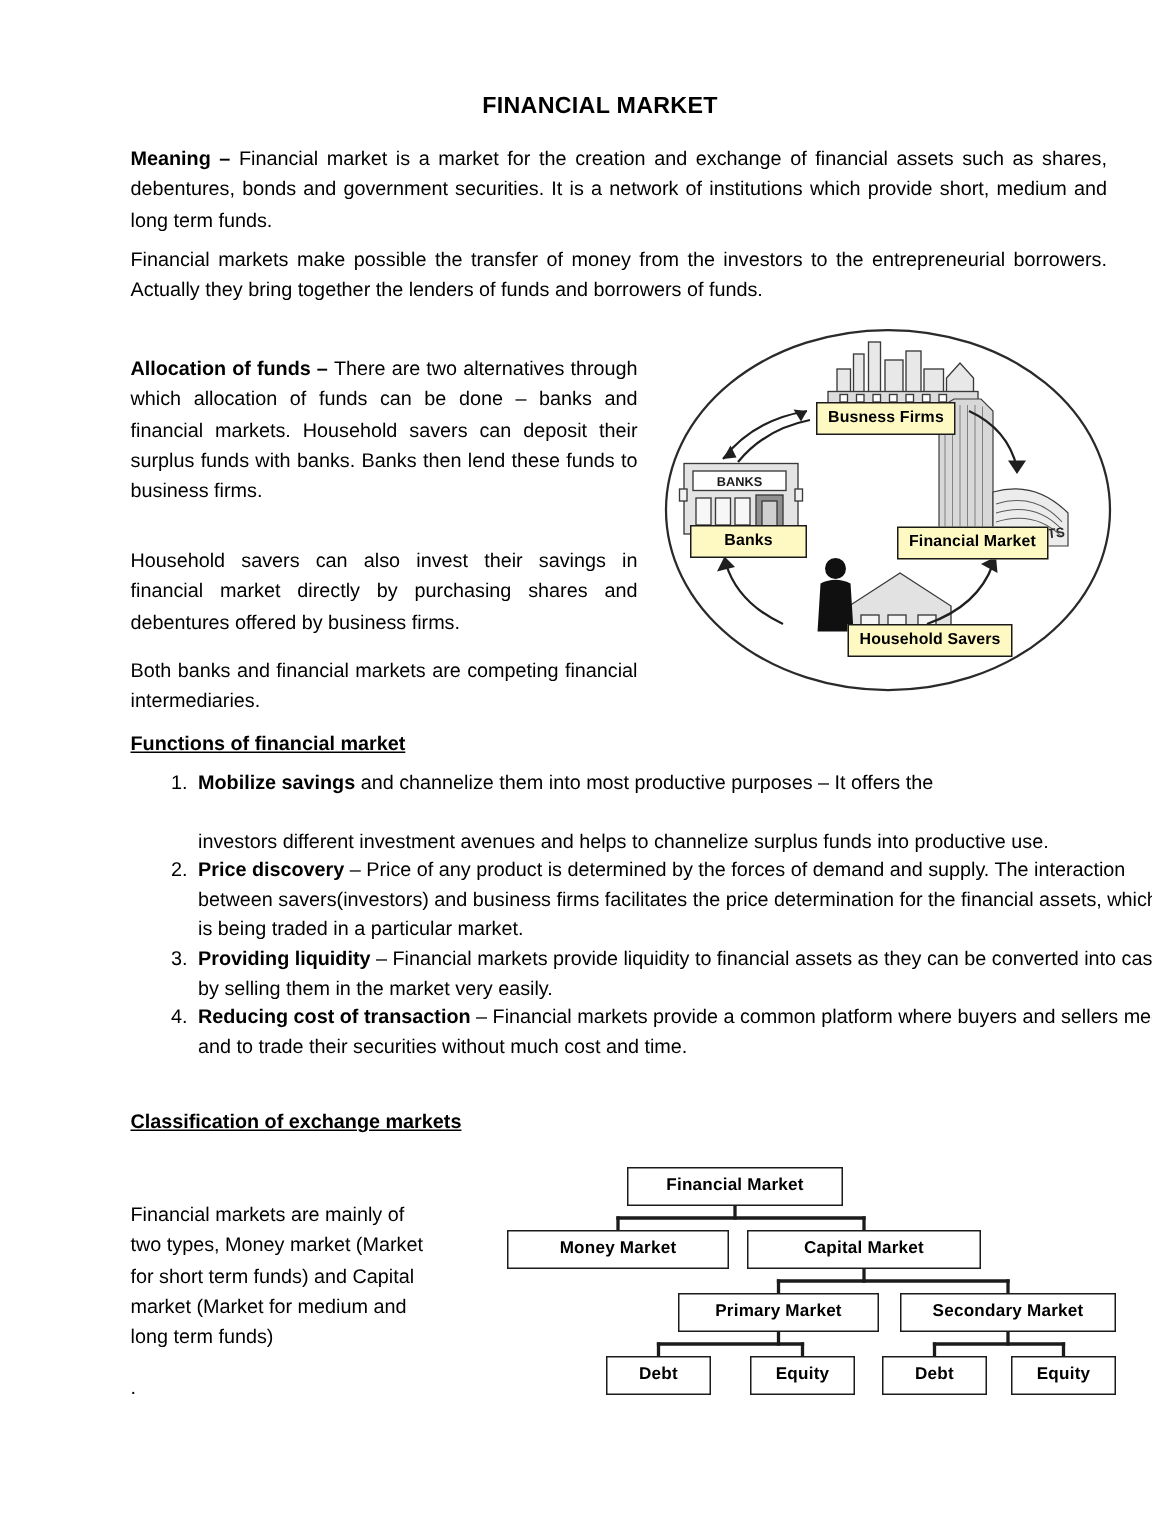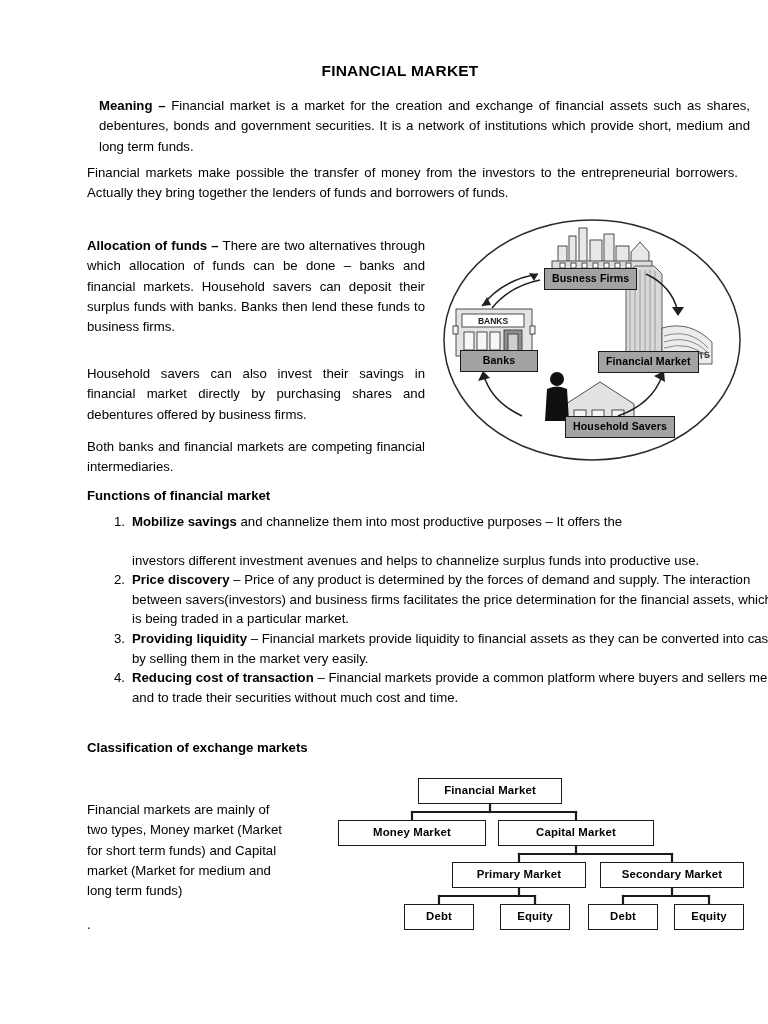--- a/index.html
+++ b/index.html
@@ -46,20 +46,21 @@
 
   .full-width { left: 71px; width: 651px; }
   .left-col   { left: 71px; width: 338px; }
 
   .heading {
     position: absolute;
     left: 71px;
     font-size: 13.2px;
     font-weight: bold;
     line-height: 19px;
+    text-decoration: underline;
   }
 
   
   .func-list {
     position: absolute;
     left: 71px;
     top: 512px;
     width: 651px;
     margin: 0;
     padding: 0 0 0 45px;
@@ -88,21 +89,21 @@
     left: 424px;
     top: 216px;
     width: 304px;
     height: 252px;
   }
   .flow-diagram svg { display: block; }
 
   .lbl-box {
     position: absolute;
     border: 1.3px solid #1a1a1a;
-    background: #a3a3a3;
+    background: #fef9c3;
     font-size: 10.6px;
     font-weight: bold;
     color: #000;
     text-align: center;
     line-height: 1;
     padding: 4px 7px 5px 7px;
     white-space: nowrap;
     letter-spacing: 0.1px;
   }
   #lbl-business { left: 104px; top: 52px; }
@@ -144,21 +145,21 @@
   #ob-d2    { left: 254px; top: 128px; width: 70px;  height: 26px; }
   #ob-e3    { left: 340px; top: 128px; width: 70px;  height: 26px; }
 </style>
 </head>
 <body>
 
 <div class="page">
 
   <div class="doc-title">FINANCIAL MARKET</div>
 
-  <div class="para full-width" style="top:96px;margin-left:12px;">
+  <div class="para full-width" style="top:96px;">
     <b>Meaning – </b><span>Financial market is a market for the creation and exchange of financial assets such as shares, debentures, bonds and government securities. It is a network of institutions which provide short, medium and long term funds.</span>
   </div>
 
   <div class="para full-width" style="top:163px;">
     <span>Financial markets make possible the transfer of money from the investors to the entrepreneurial borrowers. Actually they bring together the lenders of funds and borrowers of funds.</span>
   </div>
 
   <div class="para left-col" style="top:236px;">
     <b>Allocation of funds – </b><span>There are two alternatives through which allocation of funds can be done – banks and financial markets. Household savers can deposit their surplus funds with banks. Banks then lend these funds to business firms.</span>
   </div>

